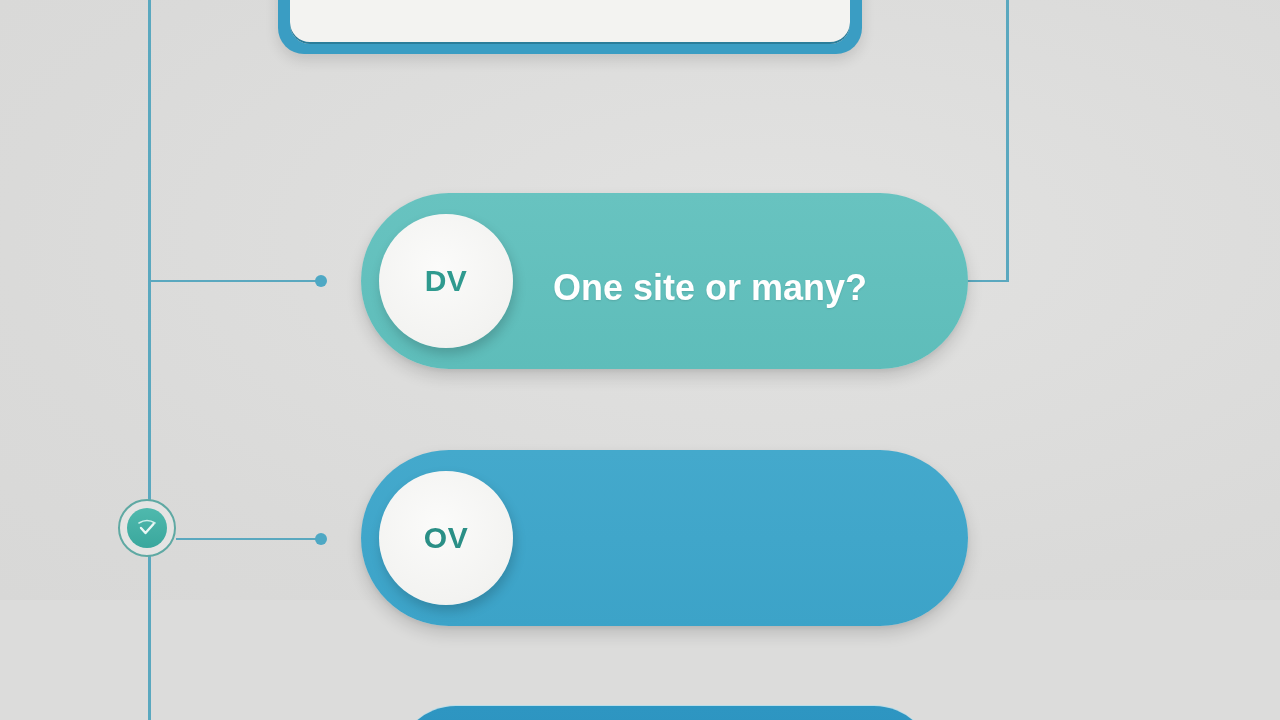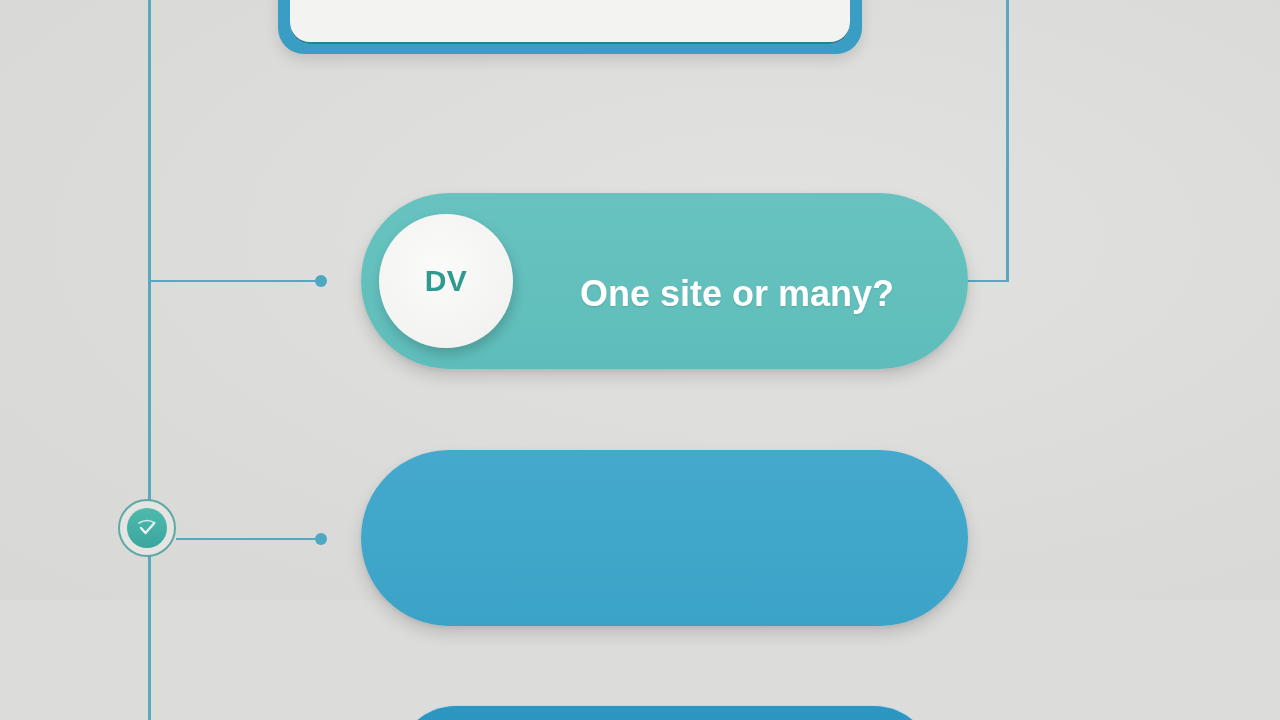--- a/index.html
+++ b/index.html
@@ -81,29 +81,28 @@
       justify-content: center;
       font-weight: bold;
       font-size: 30px;
       color: #2f9a8f;
       letter-spacing: 0.5px;
     }
     .pill-ov .badge { color: #2a8f86; }
     .pill-label {
       position: absolute;
       left: 192px;
-      top: 13px;
+      top: 7px;
       height: 176px;
       display: flex;
       align-items: center;
       font-size: 36px;
       font-weight: bold;
       color: #ffffff;
       text-shadow: 0 1px 2px rgba(0,0,0,0.12);
-      margin-left: 27px;
     }
     .check-node {
       position: absolute;
       left: 118px;
       top: 499px;
       width: 58px;
       height: 58px;
       border-radius: 50%;
       border: 2px solid #5fa9a3;
       background: #e4e4e3;
@@ -152,19 +151,20 @@
   <div class="check-node">
     <div class="check-inner">
       <svg width="24" height="24" viewBox="0 0 24 24">
         <path d="M4 7 Q12 2 20 7" stroke="#cfeeea" stroke-width="1.6" fill="none" stroke-linecap="round"></path>
         <path d="M6 12 L10.5 17 L18.5 8" stroke="#eaf7f5" stroke-width="2.4" fill="none" stroke-linecap="round" stroke-linejoin="round"></path>
       </svg>
     </div>
   </div>
 
   <div class="pill pill-ov">
+    <div class="badge">OV</div>
   </div>
 
   <div class="pill pill-bottom">
     <span></span>
   </div>
 
 </div>
 
 </body></html>

